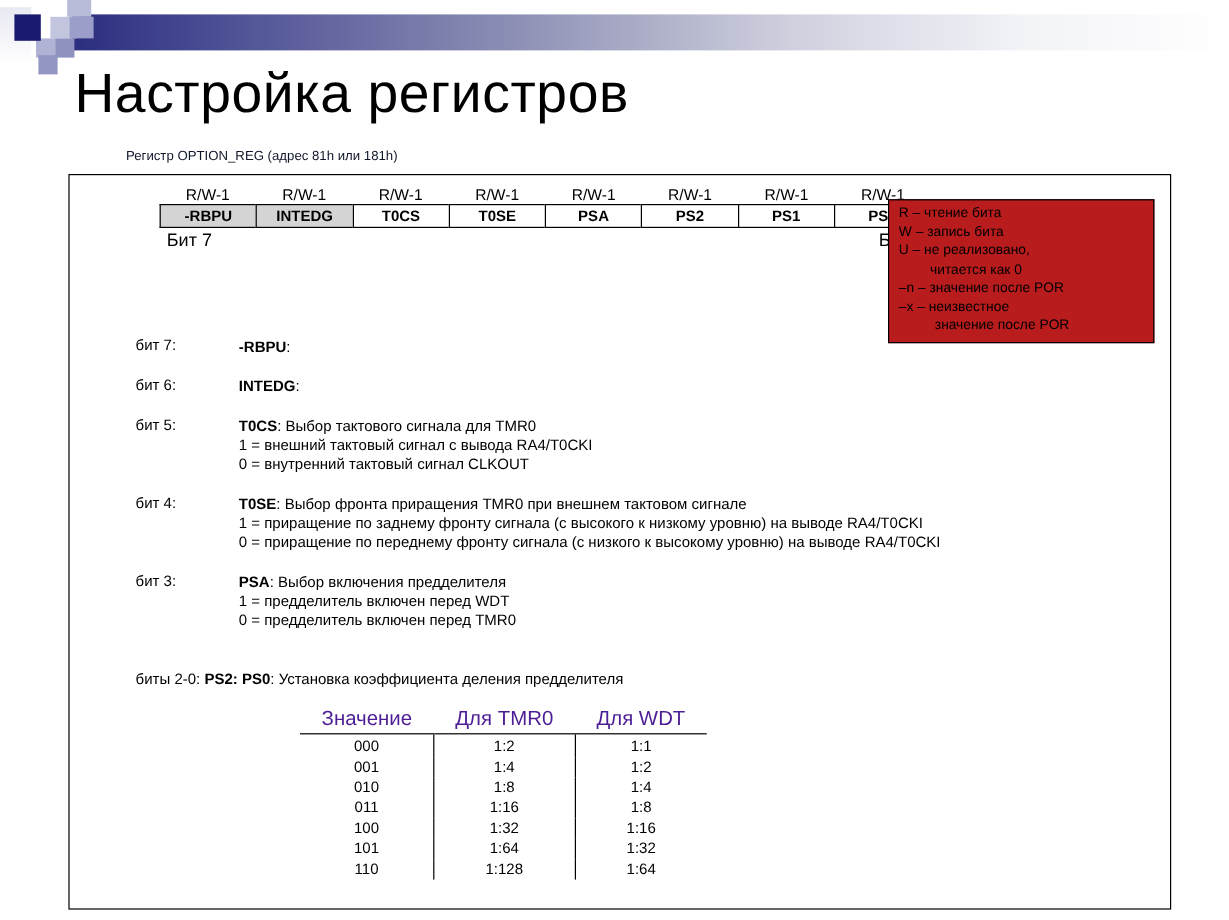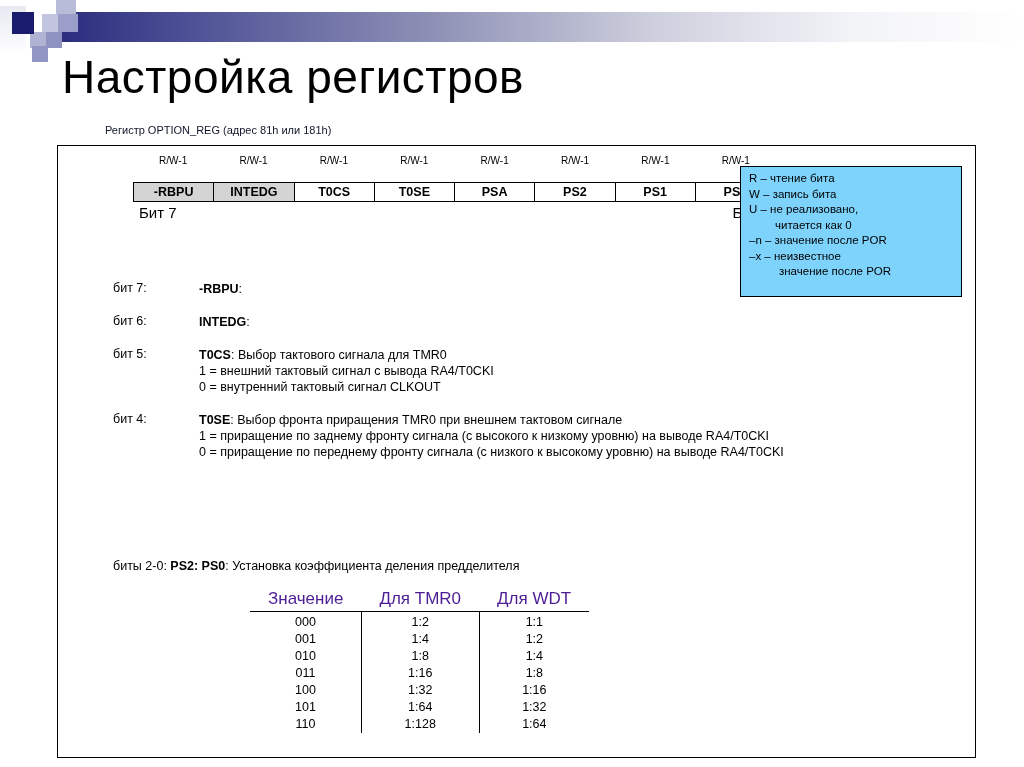--- a/index.html
+++ b/index.html
@@ -75,23 +75,23 @@
     left: 75px; top: 9px;
     width: 643px;
   }
   .rw-row, .cell-row {
     display: flex;
     width: 100%;
   }
   .rw-row > div {
     flex: 1 1 0;
     text-align: center;
-    font-size: 10px;
-    color: #000000;
-    padding-bottom: 16px;
+    font-size: 13px;
+    color: #000000;
+    padding-bottom: 0;
   }
   .cell-row > div {
     flex: 1 1 0;
     text-align: center;
     font-size: 12.5px;
     font-weight: bold;
     color: #000000;
     border: 1.5px solid #000000;
     border-right-width: 0;
     padding: 1.5px 0 2.5px 0;
@@ -112,23 +112,23 @@
   }
   .bitlabels .left { padding-left: 6px; }
   .bitlabels .right { padding-right: 6px; }
 
   
   .legend {
     position: absolute;
     left: 682px; top: 20px;
     width: 222px;
     border: 1.4px solid #000000;
-    padding: 4px 6px 16px 8px;
+    padding: 4px 6px 5px 8px;
     box-sizing: border-box;
-    background: #7dd3fc;
+    background: #b91c1c;
   }
   .legend div {
     font-size: 11.5px;
     color: #000000;
     line-height: 15.5px;
     white-space: nowrap;
   }
   .legend div.indent { padding-left: 26px; }
   .legend div.indent2 { padding-left: 30px; }
 
@@ -287,20 +287,28 @@
         </div>
       </div>
       <div class="bitblock">
         <div class="bno">бит 4:</div>
         <div class="bbody">
           <div class="head"><b>T0SE</b><span>: Выбор фронта приращения TMR0 при внешнем тактовом сигнале</span></div>
           <div class="opt">1 = приращение по заднему фронту сигнала (с высокого к низкому уровню) на выводе RA4/T0CKI</div>
           <div class="opt">0 = приращение по переднему фронту сигнала (с низкого к высокому уровню) на выводе RA4/T0CKI</div>
         </div>
       </div>
+      <div class="bitblock">
+        <div class="bno">бит 3:</div>
+        <div class="bbody">
+          <div class="head"><b>PSA</b><span>: Выбор включения предделителя</span></div>
+          <div class="opt">1 = предделитель включен перед WDT</div>
+          <div class="opt">0 = предделитель включен перед TMR0</div>
+        </div>
+      </div>
     </div>
 
   <div class="psline">
     <span>биты 2-0:</span>
     <b>PS2: PS0</b><span>: Установка коэффициента деления предделителя</span>
   </div>
 
   <table class="pstable">
     <thead>
       <tr id="ps-head">

